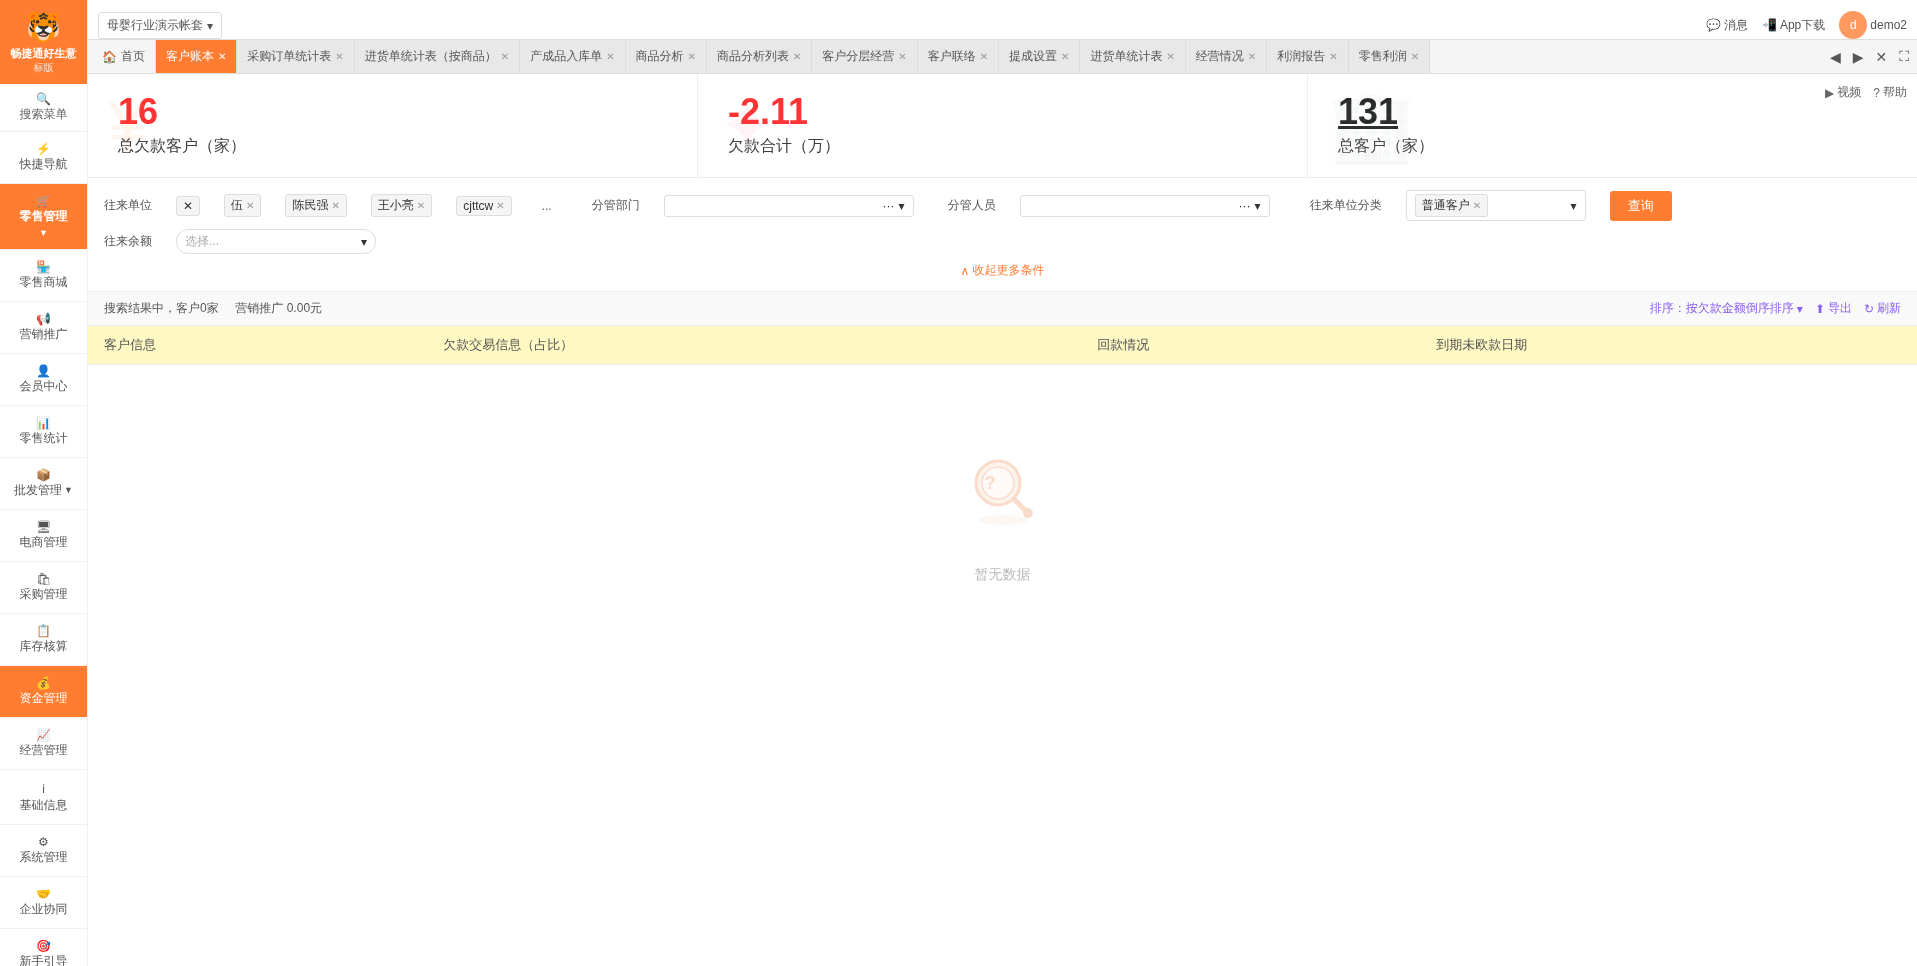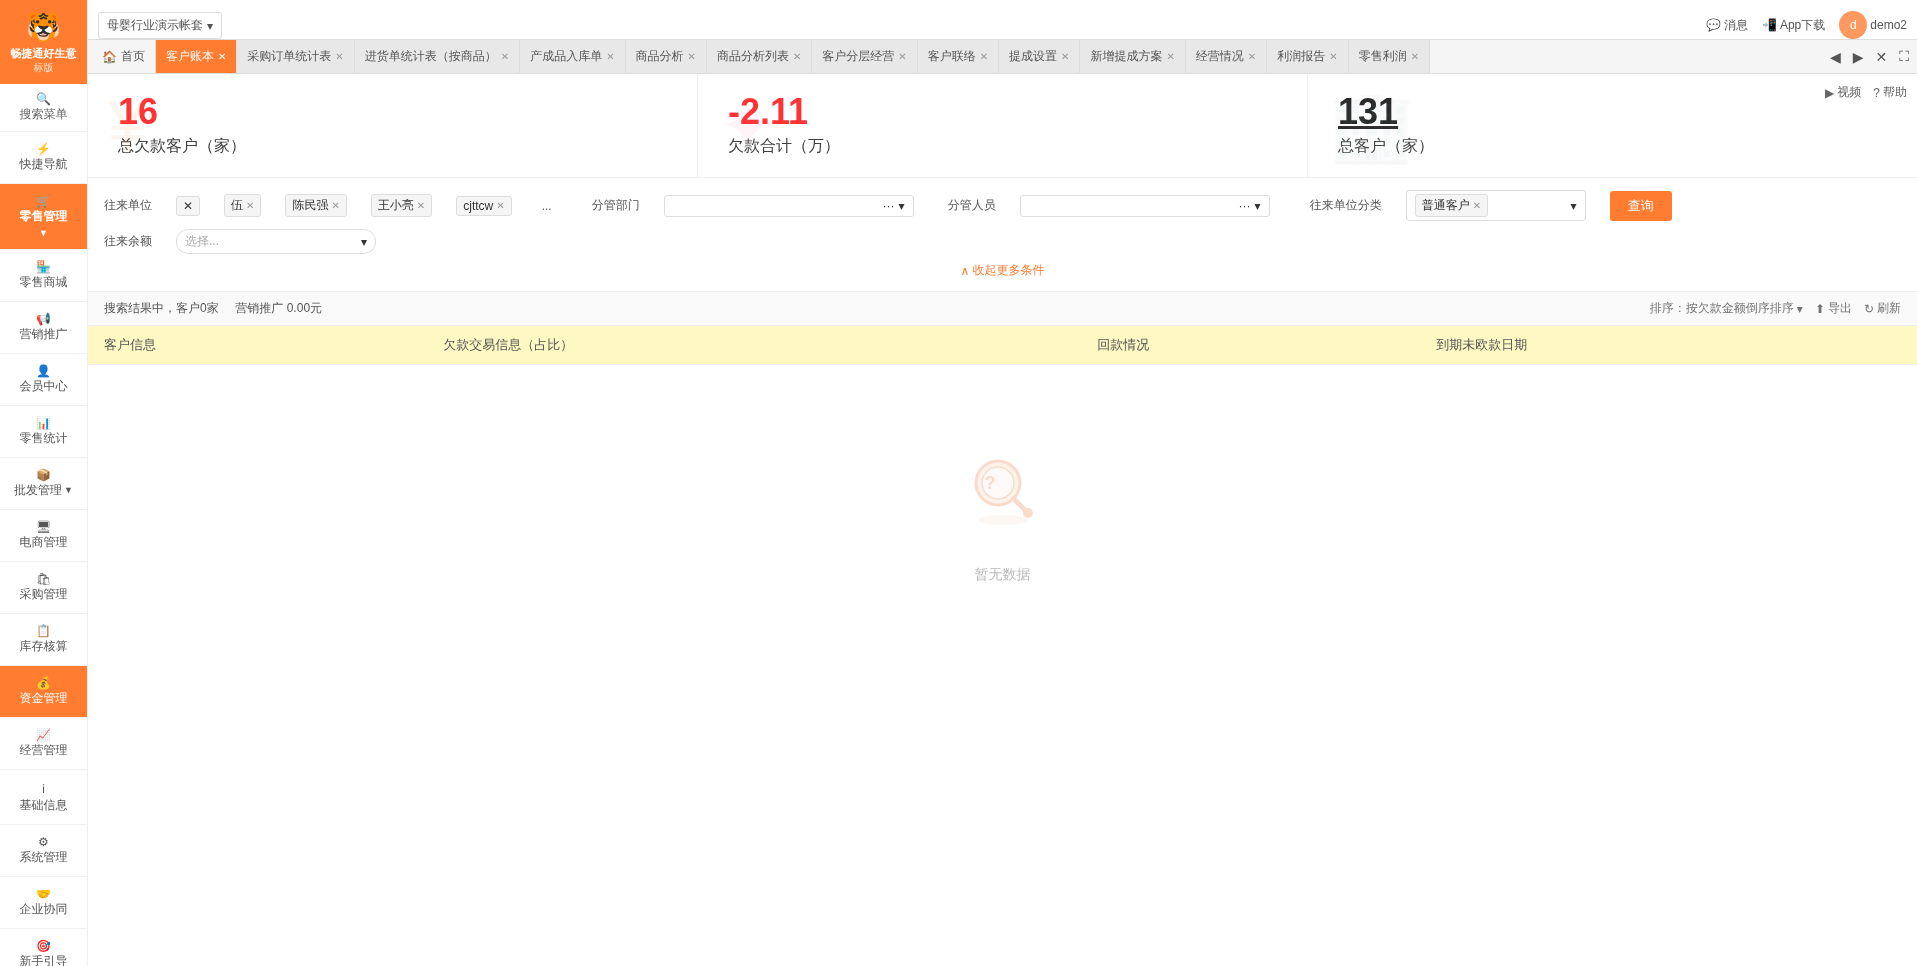--- a/index.html
+++ b/index.html
@@ -55,21 +55,21 @@
     .filter-more { color: #666; font-size: 12px; cursor: pointer; padding: 2px 6px; }
     .filter-select { display: flex; align-items: center; gap: 4px; border: 1px solid #ddd; border-radius: 3px; padding: 3px 8px; font-size: 12px; cursor: pointer; min-width: 150px; }
     .filter-select-wide { min-width: 250px; }
     .filter-input-select { display: flex; align-items: center; gap: 4px; border: 1px solid #ddd; border-radius: 12px; padding: 3px 8px; font-size: 12px; cursor: pointer; min-width: 200px; }
     .collapse-btn { color: #ff7c30; font-size: 12px; cursor: pointer; display: flex; align-items: center; gap: 3px; text-align: center; width: 100%; justify-content: center; margin-top: 4px; }
     .query-btn { background: #ff7c30; color: #fff; border: none; padding: 6px 18px; border-radius: 3px; cursor: pointer; font-size: 13px; text-align: center; }
 
     
     .results-bar { padding: 8px 16px; background: #f9f9f9; border-bottom: 1px solid #eee; display: flex; align-items: center; justify-content: space-between; font-size: 12px; color: #555; }
     .results-bar-right { display: flex; align-items: center; gap: 12px; }
-    .results-bar-right span { cursor: pointer; display: flex; align-items: center; gap: 3px; color: #737373; }
+    .results-bar-right span { cursor: pointer; display: flex; align-items: center; gap: 3px; color: #8b5cf6; }
     .sort-select { display: flex; align-items: center; gap: 3px; cursor: pointer; }
 
     
     .data-table { width: 100%; border-collapse: collapse; }
     .data-table th { padding: 10px 16px; text-align: left; font-size: 13px; color: #555; font-weight: normal; border-bottom: 1px solid #eee; background: #fef9c3; }
     .data-table td { padding: 10px 16px; font-size: 12px; color: #333; border-bottom: 1px solid #f5f5f5; }
 
     
     .empty-state { display: flex; flex-direction: column; align-items: center; justify-content: center; padding: 80px 20px; color: #bbb; }
     .empty-icon { font-size: 80px; margin-bottom: 12px; opacity: 0.5; }
@@ -221,21 +221,21 @@
     </div>
     <div class="tab-item">
       <span>客户联络</span>
       <span class="tab-close">✕</span>
     </div>
     <div class="tab-item">
       <span>提成设置</span>
       <span class="tab-close">✕</span>
     </div>
     <div class="tab-item">
-      <span>新增提成方案</span>
+      <span>进货单统计表</span>
       <span class="tab-close">✕</span>
     </div>
     <div class="tab-item">
       <span>经营情况</span>
       <span class="tab-close">✕</span>
     </div>
     <div class="tab-item">
       <span>利润报告</span>
       <span class="tab-close">✕</span>
     </div>

